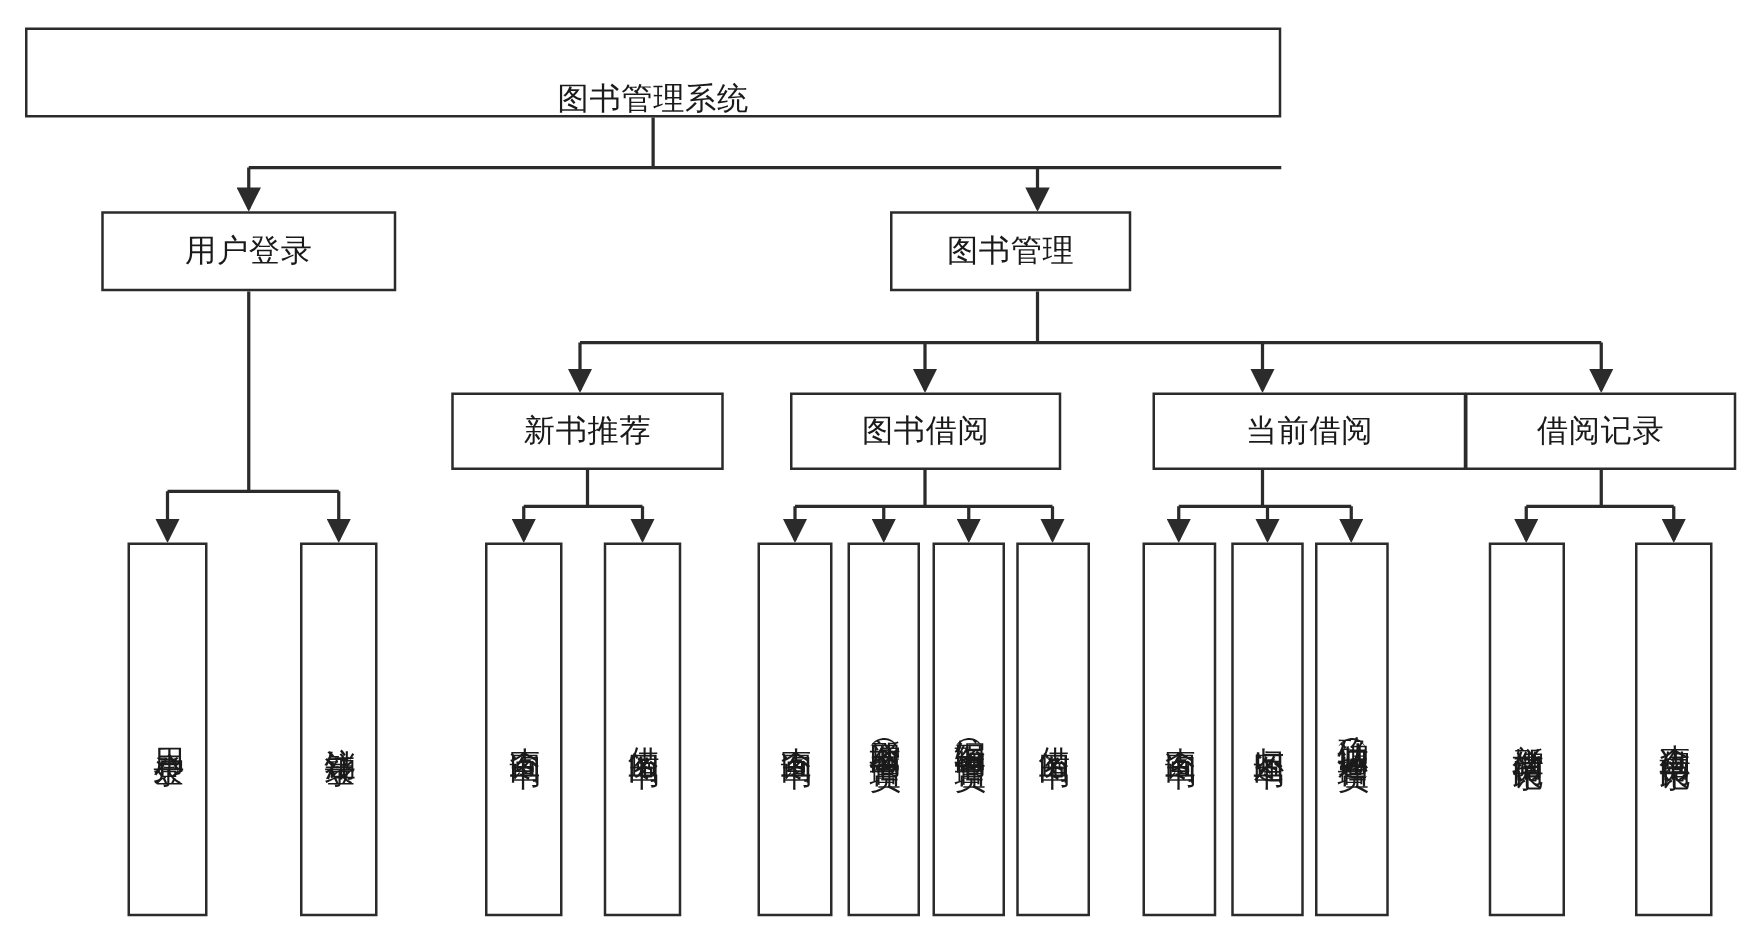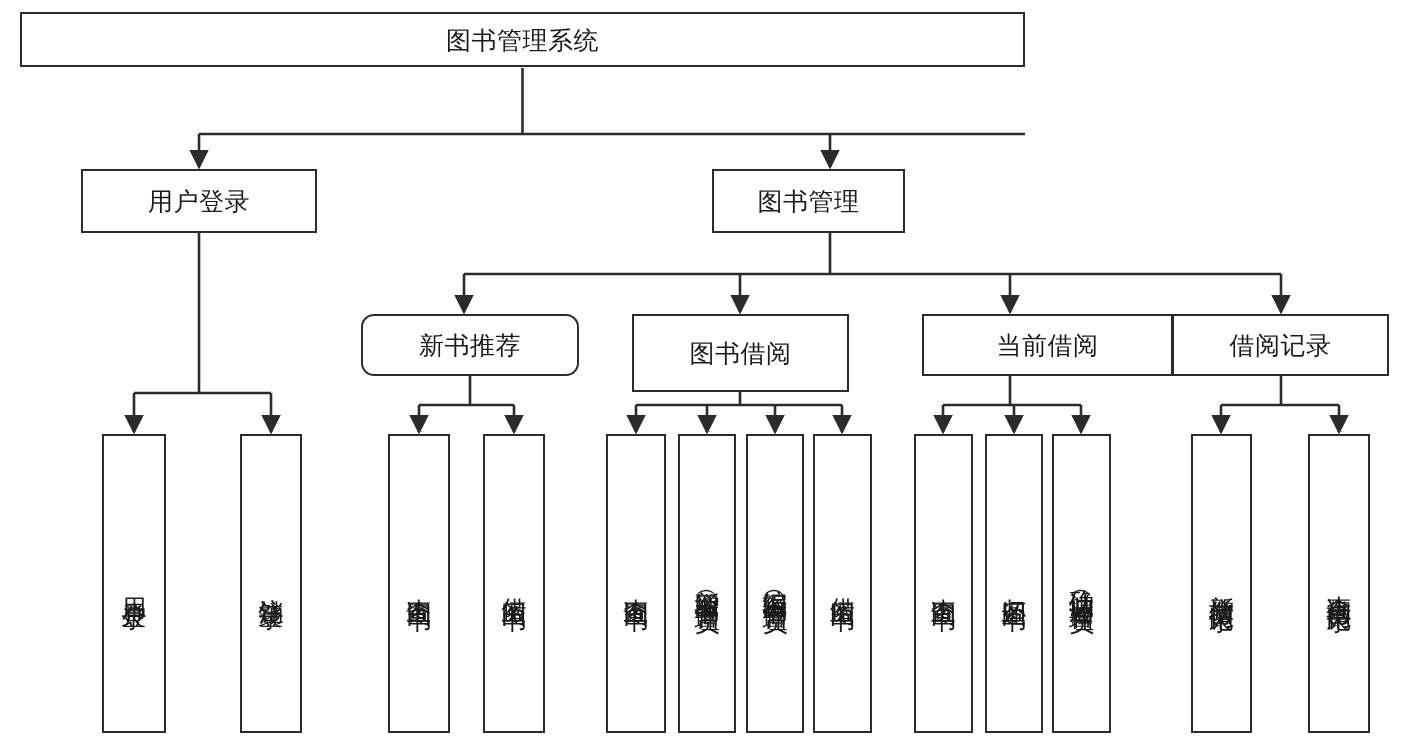--- a/index.html
+++ b/index.html
@@ -123,37 +123,37 @@
       <path d="M 1014 405 L 1014 432" marker-end="url(#arrow)"></path>
       <path d="M 1081 405 L 1081 432" marker-end="url(#arrow)"></path>
 
       <path d="M 1281 376 L 1281 405"></path>
       <path d="M 1221 405 L 1339 405"></path>
       <path d="M 1221 405 L 1221 432" marker-end="url(#arrow)"></path>
       <path d="M 1339 405 L 1339 432" marker-end="url(#arrow)"></path>
     </g>
   </svg>
 
-  <div class="node h root" style="left:20px; top:12px; width:1005px; height:55px;">
+  <div class="node h root" style="left:20px; top:22px; width:1005px; height:72px;align-items:flex-end;">
     <span class="lbl">图书管理系统</span>
   </div>
 
   <div class="node h" style="left:81px; top:169px; width:236px; height:64px;">
     <span class="lbl">用户登录</span>
   </div>
 
   <div class="node h" style="left:712px; top:169px; width:193px; height:64px;">
     <span class="lbl">图书管理</span>
   </div>
 
-  <div class="node h" style="left:361px; top:314px; width:218px; height:62px;border-radius:13px;">
+  <div class="node h" style="left:361px; top:314px; width:218px; height:62px;">
     <span class="lbl">新书推荐</span>
   </div>
 
-  <div class="node h" style="left:632px; top:314px; width:217px; height:78px;">
+  <div class="node h" style="left:632px; top:314px; width:217px; height:62px;">
     <span class="lbl">图书借阅</span>
   </div>
 
   <div class="node h" style="left:902px; top:314px; width:251px; height:62px;margin-left:20px;">
     <span class="lbl">当前借阅</span>
   </div>
 
   <div class="node h" style="left:1172px; top:314px; width:217px; height:62px;">
     <span class="lbl">借阅记录</span>
   </div>

